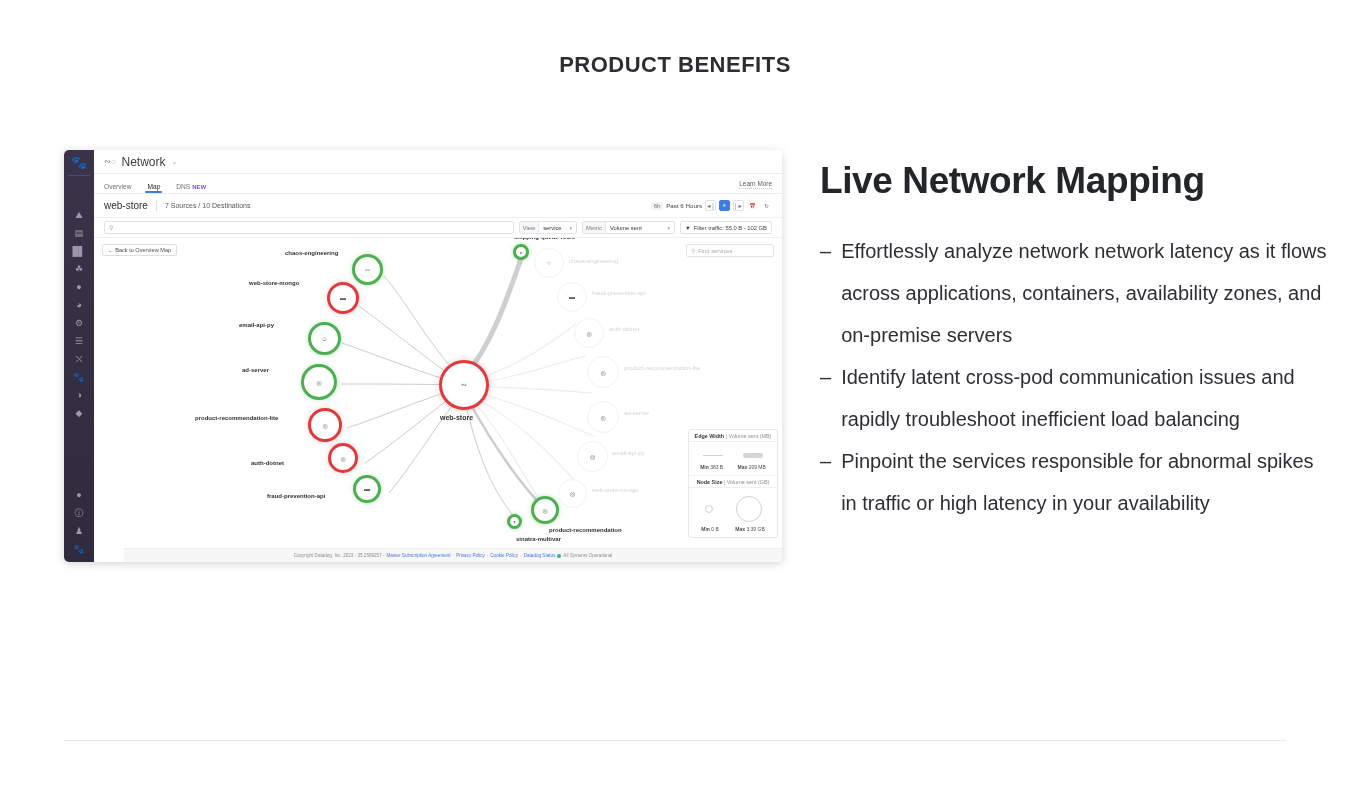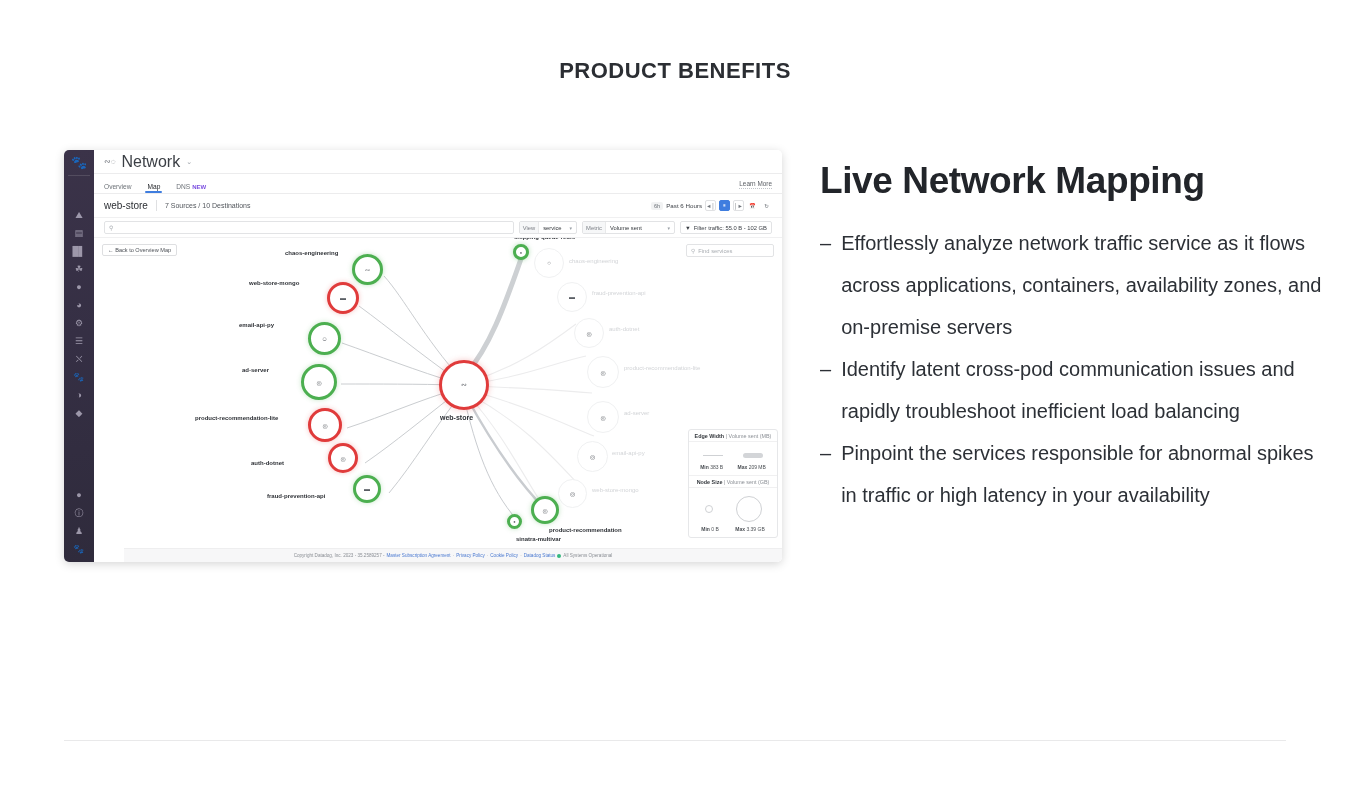--- a/index.html
+++ b/index.html
@@ -5,21 +5,21 @@
   * { box-sizing: border-box; margin: 0; padding: 0; }
   html, body {
     width: 1350px; height: 800px;
     background: #ffffff;
     font-family: "Liberation Sans", sans-serif;
     overflow: hidden;
   }
 
   
   .page-title {
-    position: absolute; top: 58px; left: 0; width: 1350px;
+    position: absolute; top: 52px; left: 0; width: 1350px;
     text-align: center;
     font-size: 22px; font-weight: bold; letter-spacing: 0.5px;
     color: #2b2e33;
   }
 
   .bottom-rule {
     position: absolute; left: 64px; top: 740px;
     width: 1222px; height: 1px; background: #e9e9ea;
   }
 
@@ -48,21 +48,21 @@
   .rail-spacer { flex: 1; }
 
   
   .panel { position: absolute; left: 30px; top: 0; right: 0; bottom: 0; background: #fff; }
 
   .titlebar {
     height: 24px; display: flex; align-items: center; gap: 6px;
     padding: 0 10px; border-bottom: 1px solid #ececed;
   }
   .tb-ico { font-size: 8px; color: #7b7f86; }
-  .tb-title { font-size: 16px; color: #3b3f45; }
+  .tb-title { font-size: 12px; color: #3b3f45; }
   .tb-caret { font-size: 7px; color: #9aa0a7; }
 
   .tabbar {
     height: 20px; display: flex; align-items: flex-end; gap: 16px;
     padding: 0 10px; border-bottom: 1px solid #ececed; position: relative;
   }
   .tab { font-size: 6.6px; color: #6d7278; padding-bottom: 3px; position: relative; }
   .tab.active { color: #24262b; }
   .tab.active::after {
     content:''; position: absolute; left: -2px; right: -2px; bottom: 0;
@@ -167,21 +167,21 @@
     display: flex; align-items: center; justify-content: center;
     font-size: 4.6px; color: #8b8f95; gap: 2px;
   }
   .footer a { color: #4b7ad1; text-decoration: none; }
   .dot-ok { width: 4px; height: 4px; border-radius: 50%; background: #35b87f; display: inline-block; }
 
   
   .copy { position: absolute; left: 820px; top: 160px; width: 510px; }
   .copy h1 {
     font-size: 37px; font-weight: bold; color: #22252a;
-    letter-spacing: -0.4px; margin-bottom: 20px;
+    letter-spacing: -0.4px; margin-bottom: 28px;
   }
   .bullets { list-style: none; }
   .bullets li {
     display: flex; gap: 10px;
     font-size: 20px; line-height: 42px; color: #2c3036;
     margin-bottom: 0;
   }
   .bullets .dash { color: #2c3036; }
 </style>
 </head>
@@ -451,21 +451,21 @@
       <span>All Systems Operational</span>
     </div>
   </div>
 </div>
 
 <div class="copy">
   <h1>Live Network Mapping</h1>
   <ul class="bullets">
     <li>
       <span class="dash">–</span>
-      <span>Effortlessly analyze network traffic service as it flows across applications, containers, availability zones, and on-premise servers</span>
+      <span>Effortlessly analyze network network latency as it flows across applications, containers, availability zones, and on-premise servers</span>
     </li>
     <li>
       <span class="dash">–</span>
       <span>Identify latent cross-pod communication issues and rapidly troubleshoot inefficient load balancing</span>
     </li>
     <li>
       <span class="dash">–</span>
       <span>Pinpoint the services responsible for abnormal spikes in traffic or high latency in your availability</span>
     </li>
   </ul>

